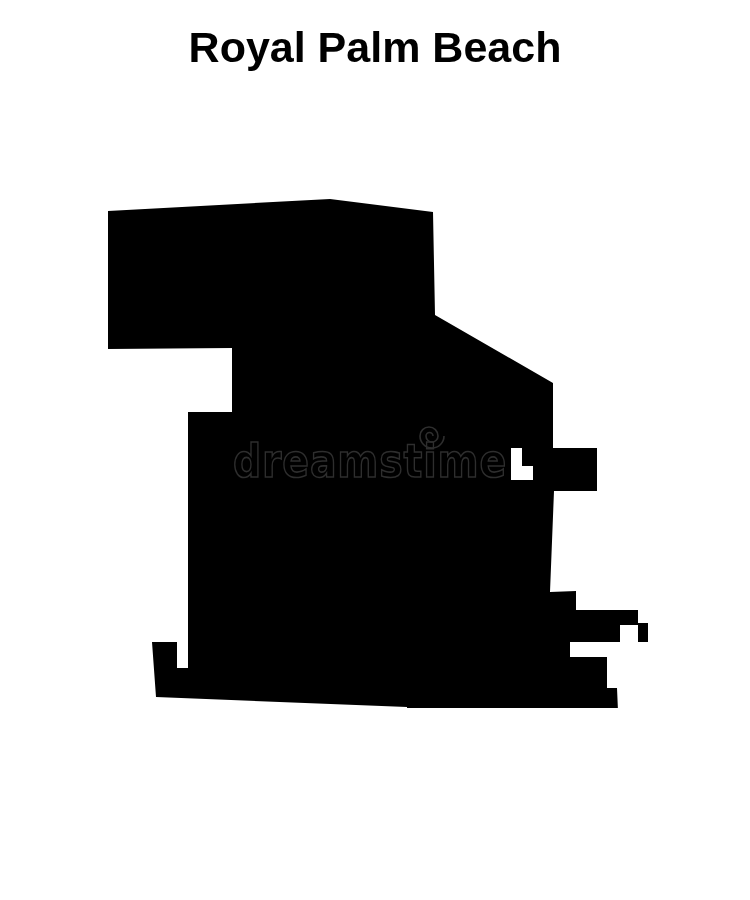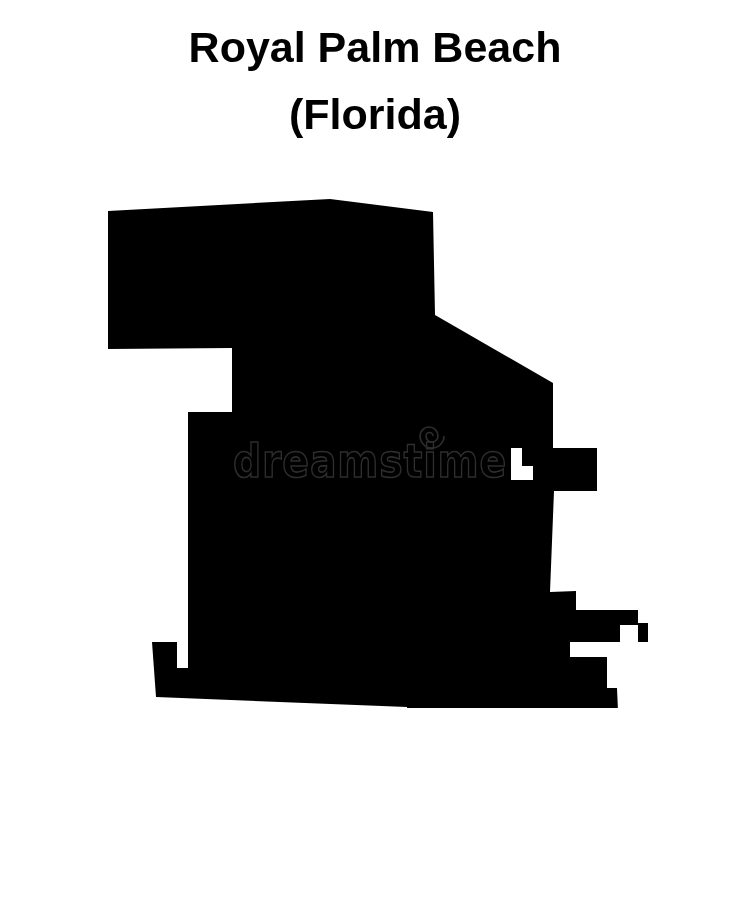--- a/index.html
+++ b/index.html
@@ -36,21 +36,20 @@
     letter-spacing: 1px;
   }
 </style>
 </head>
 <body>
 
 <div id="stage">
 
   <div id="title-line1" class="title-line">Royal Palm Beach</div>
 
-  <div id="title-line2" class="title-line">(Florida)</div>
 
   <svg id="map-svg" width="750" height="900" viewBox="0 0 750 900" aria-hidden="true">
 
     <path class="silhouette" fill-rule="evenodd" d="M108 211 L330 199 L433 212 L435 315 L553 383 L553 448
              L597 448 L597 491 L554 491
              L550 592 L576 591 L576 610
              L638 610 L638 623 L648 623 L648 642 L638 642 L638 625 L620 625 L620 642
              L570 642 L570 657 L607 657 L607 688 L617 688 L618 711 L607 715 L545 713
              L545 791 L582 791 L582 809 L558 809 L558 831 L540 842
              L477 842 L477 833 L413 825 L407 707

